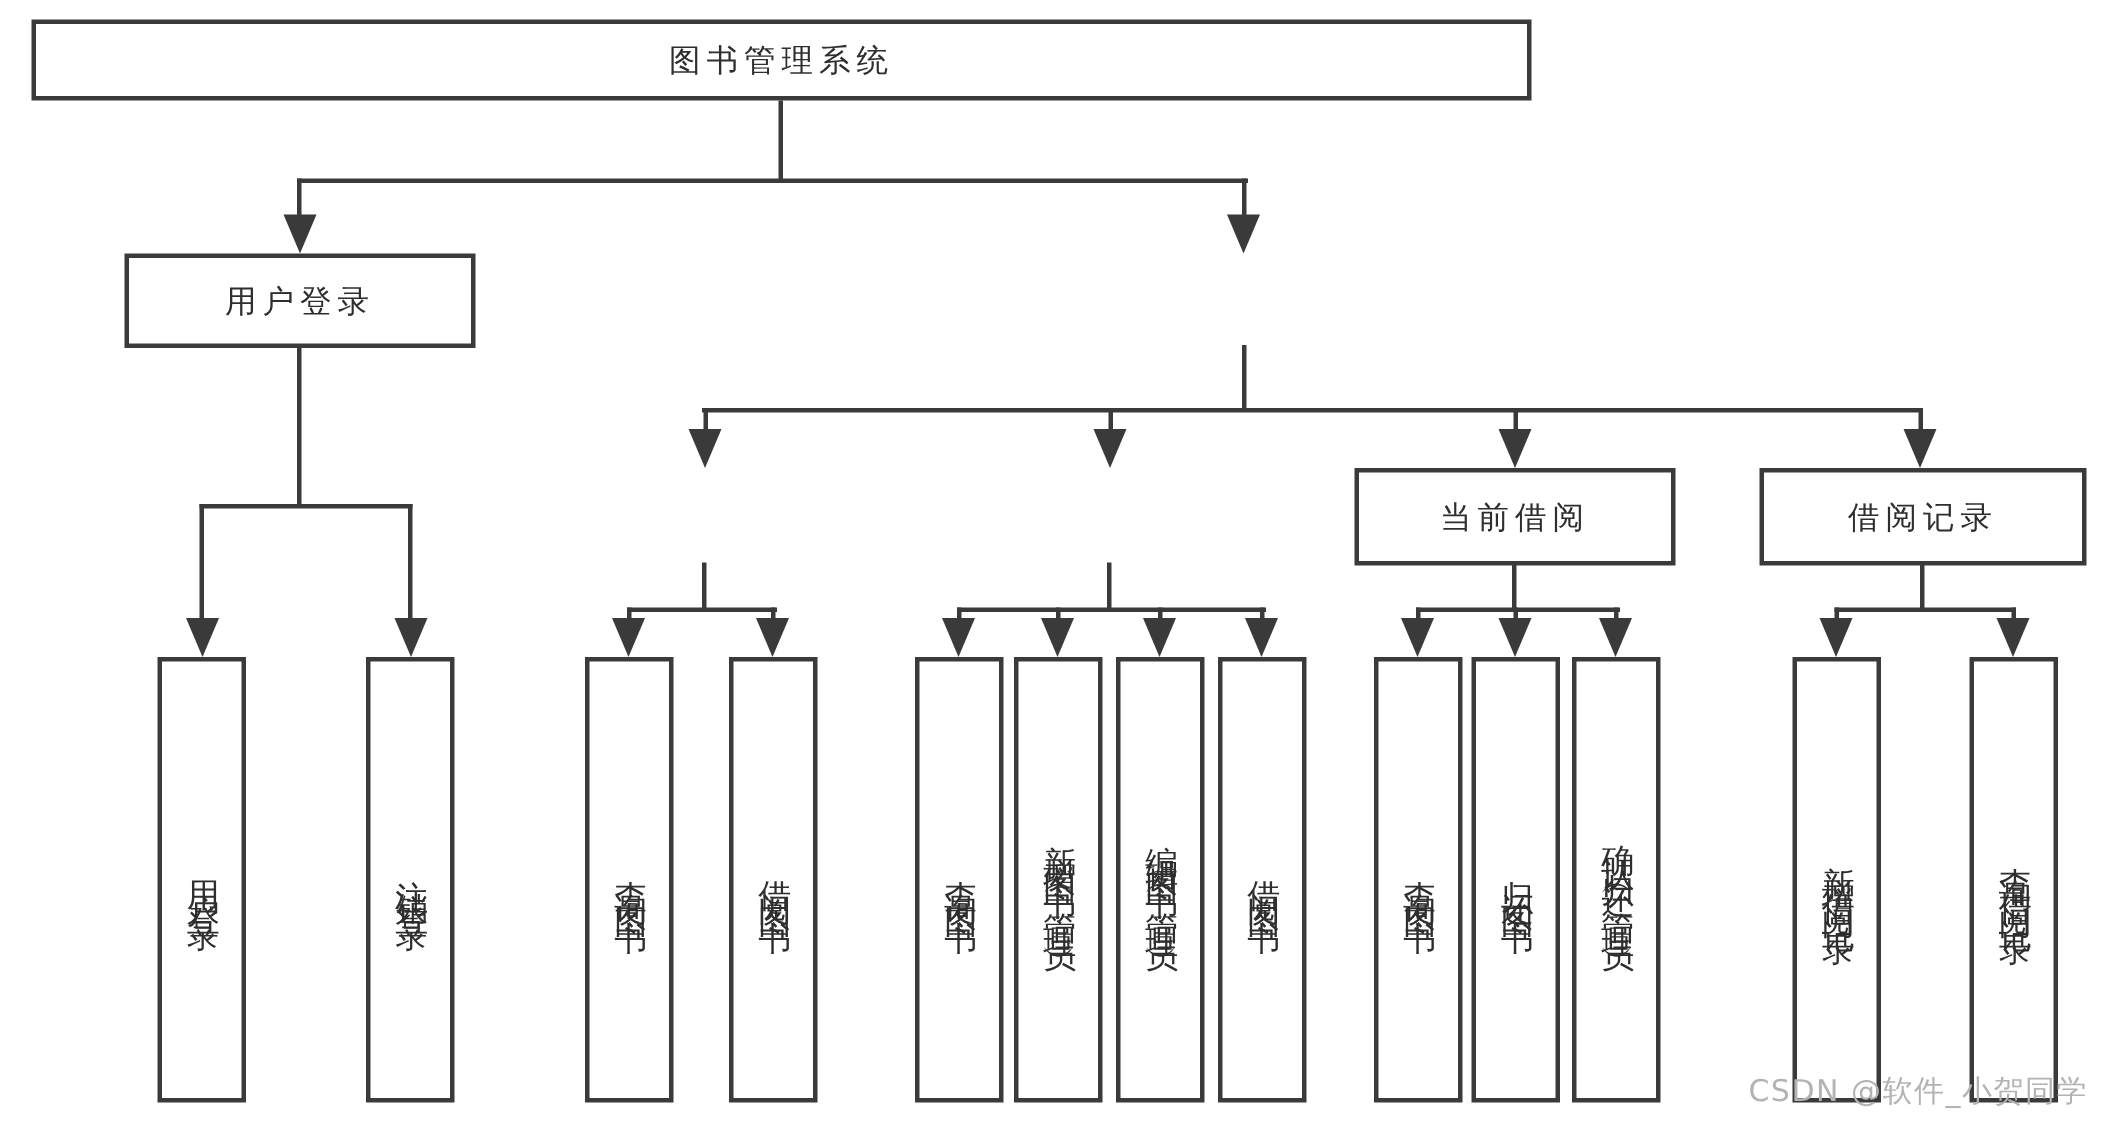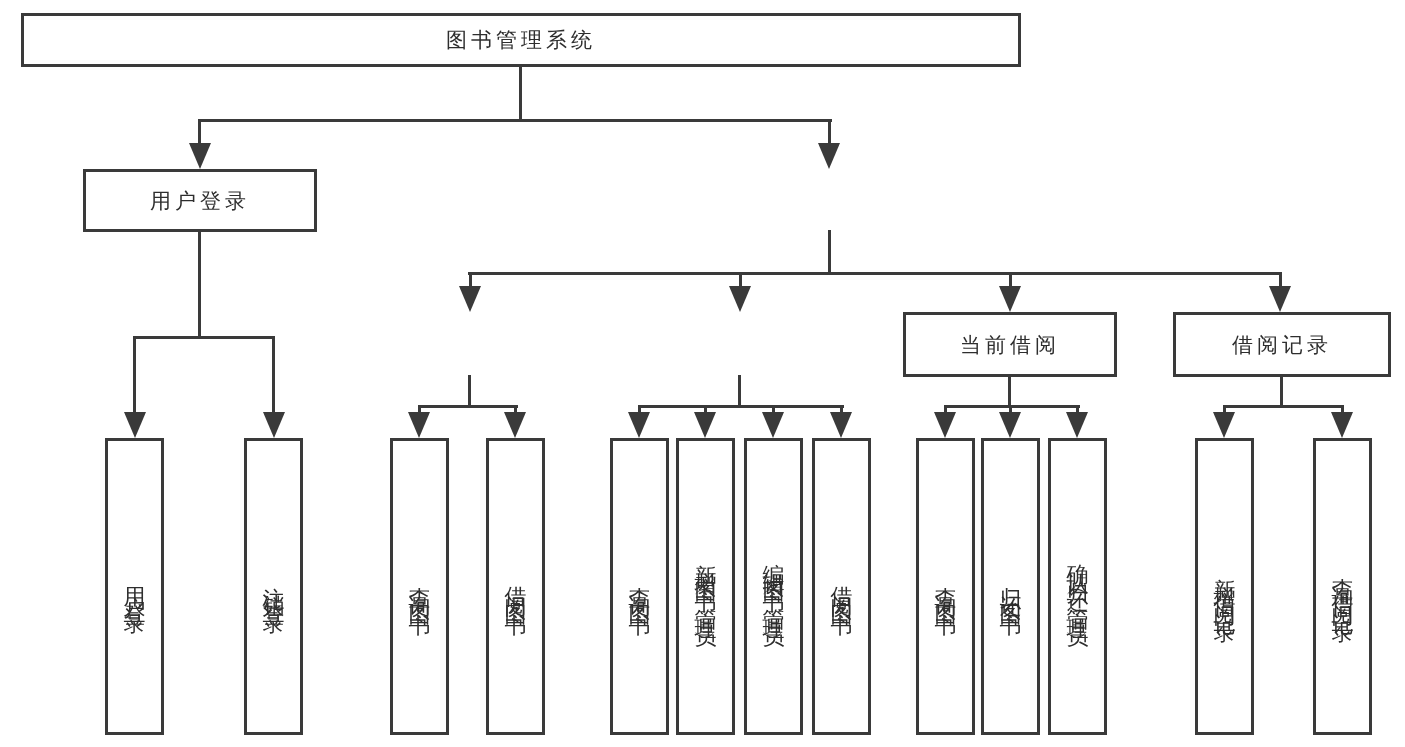--- a/index.html
+++ b/index.html
@@ -140,14 +140,15 @@
   <div class="node vtx" style="left:744px;top:438px;width:59px;height:297px">编辑图书（管理员）</div>
   <div class="node vtx" style="left:812px;top:438px;width:59px;height:297px">借阅图书</div>
 
   <div class="node vtx" style="left:916px;top:438px;width:59px;height:297px">查询图书</div>
   <div class="node vtx" style="left:981px;top:438px;width:59px;height:297px">归还图书</div>
   <div class="node vtx" style="left:1048px;top:438px;width:59px;height:297px">确认归还（管理员）</div>
 
   <div class="node vtx" style="left:1195px;top:438px;width:59px;height:297px">新增借阅记录</div>
   <div class="node vtx" style="left:1313px;top:438px;width:59px;height:297px">查询借阅记录</div>
 
+  <div class="watermark">CSDN @软件_小贺同学</div>
 
 </div>
 
 </body></html>

